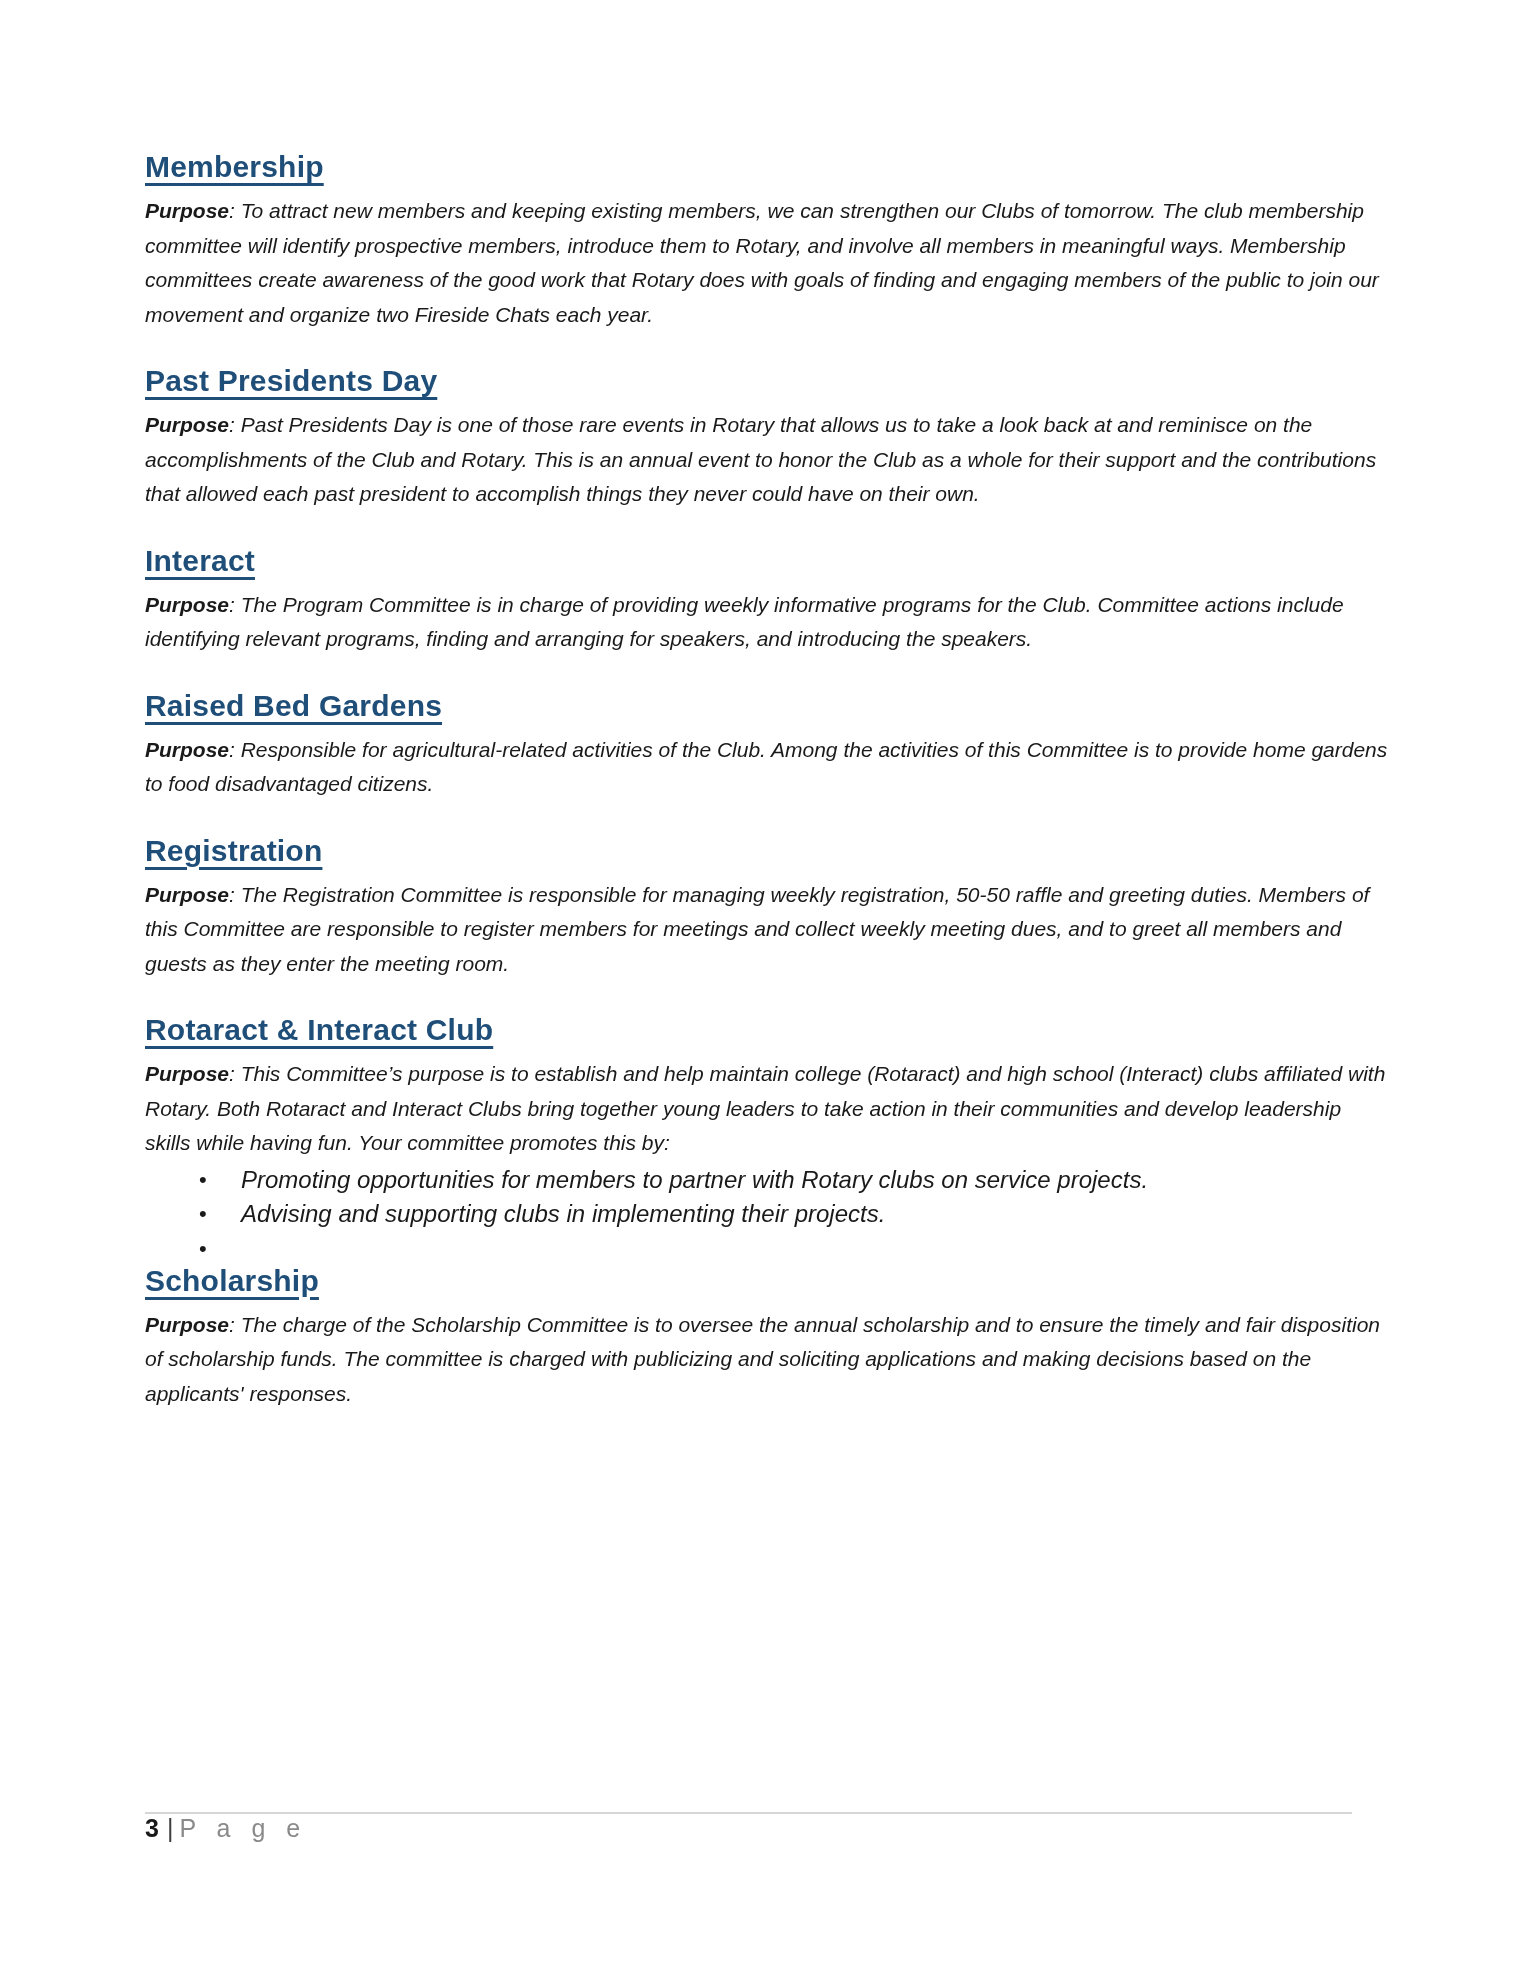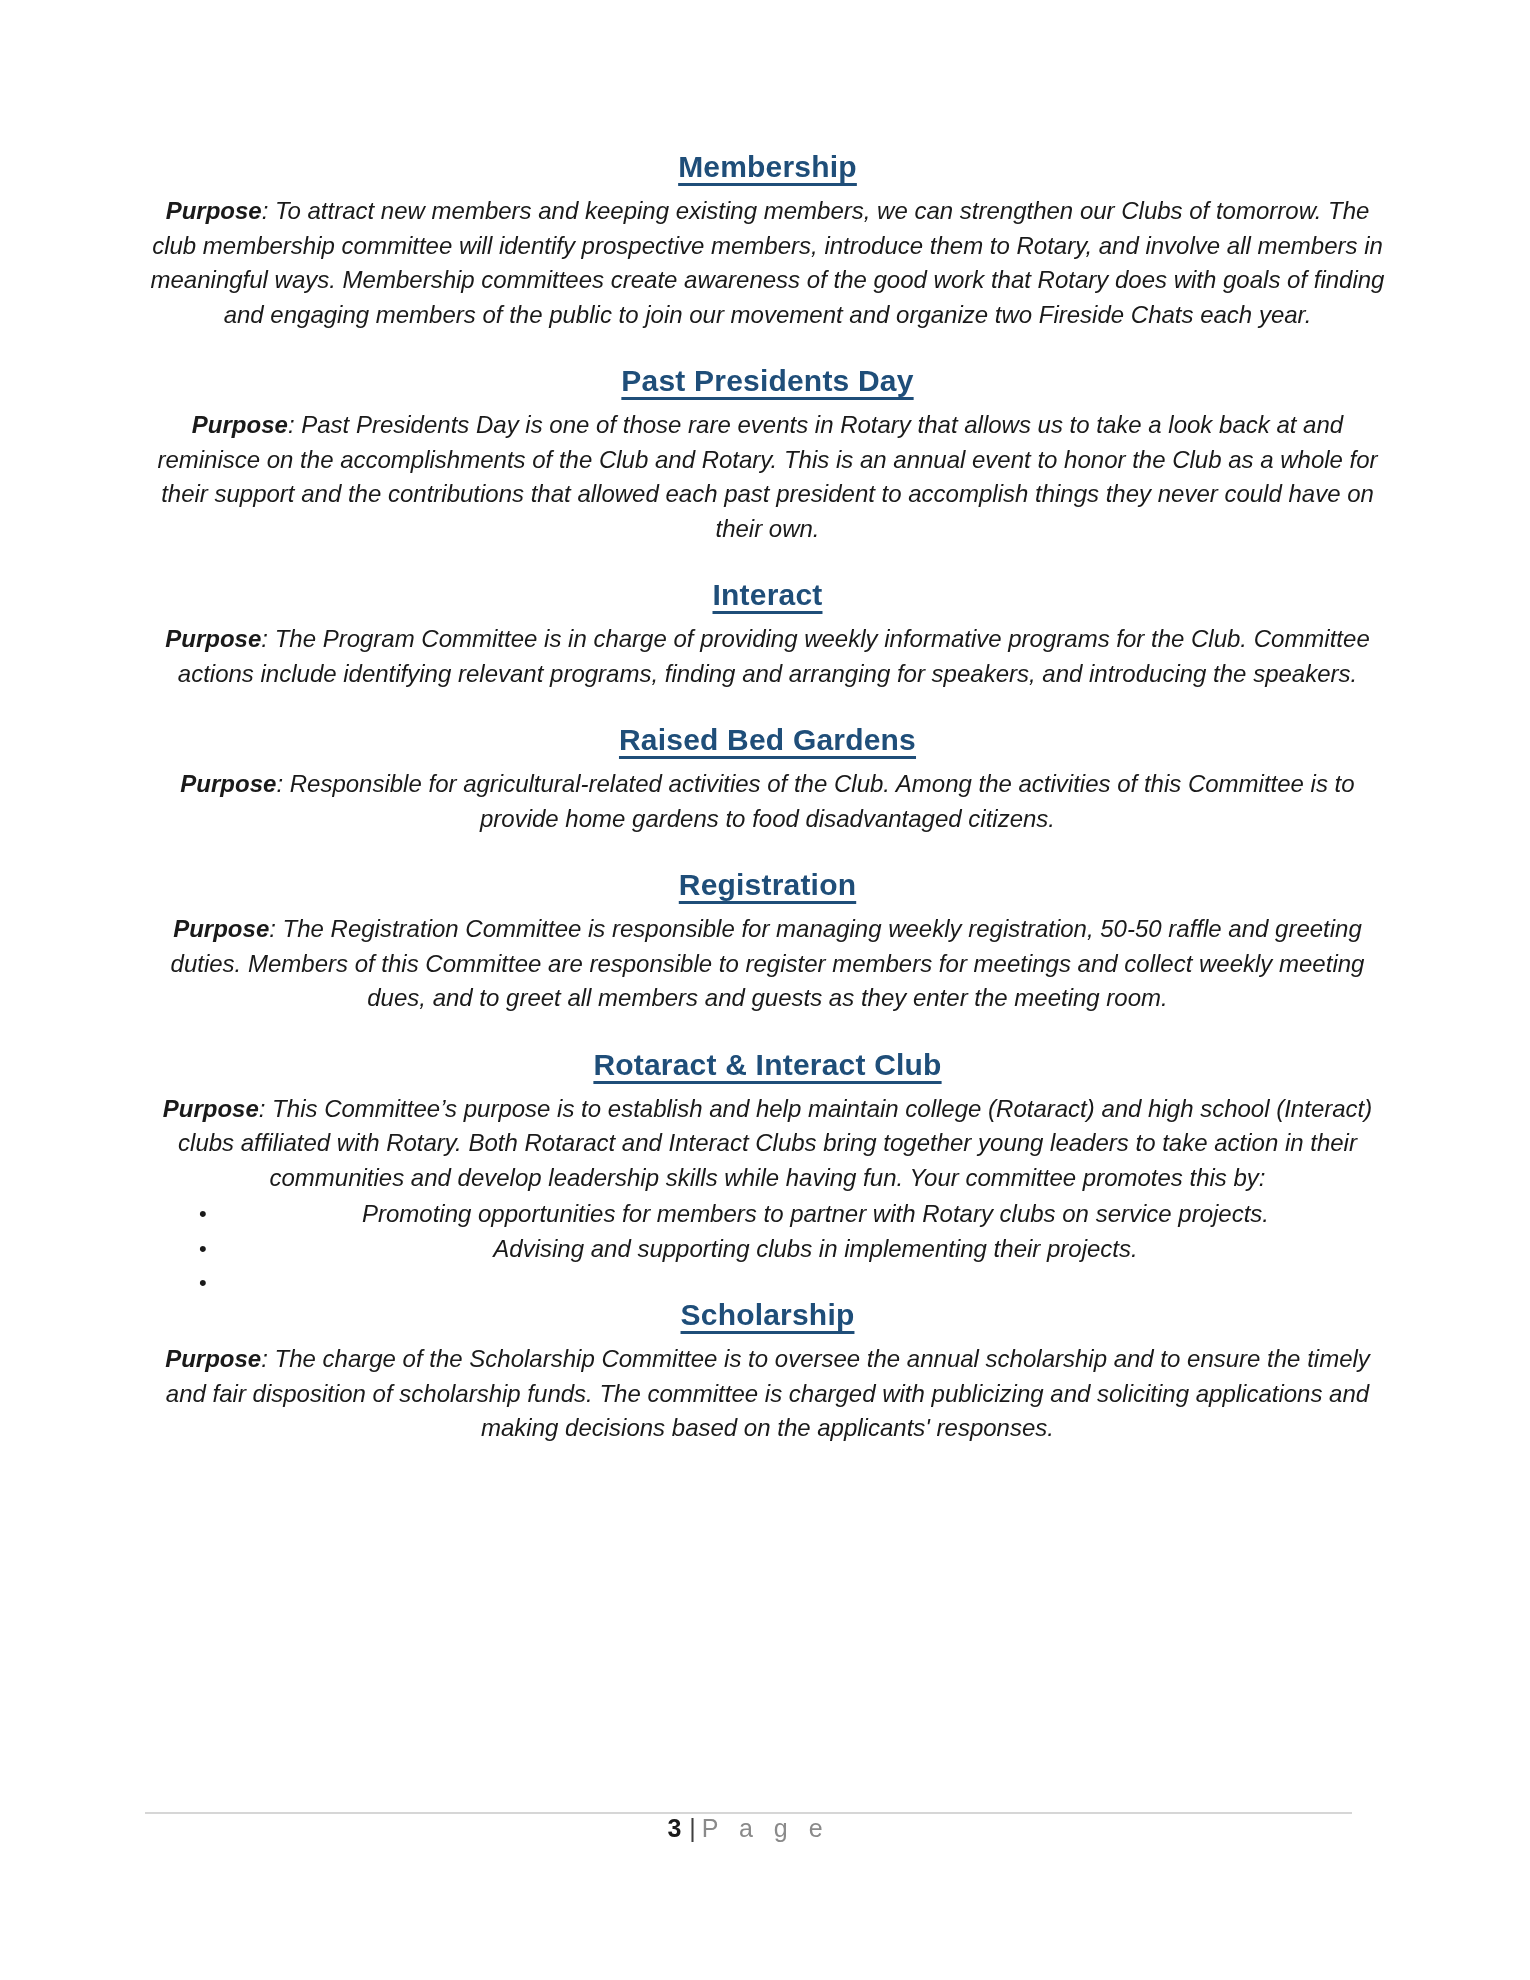--- a/index.html
+++ b/index.html
@@ -7,21 +7,20 @@
     padding: 0;
     background: #ffffff;
   }
   .page {
     position: relative;
     width: 1494px;
     height: 1980px;
     background: #ffffff;
     font-family: "Liberation Sans", sans-serif;
     overflow: hidden;
-    text-align: center;
   }
   .content {
     position: absolute;
     left: 145px;
     top: 150px;
     width: 1245px;
   }
   .section {
     margin-bottom: 32px;
   }
@@ -34,21 +33,21 @@
     letter-spacing: 0.2px;
   }
   .section-heading .heading-text {
     text-decoration: underline;
     text-decoration-thickness: 3px;
     text-underline-offset: 6px;
     text-decoration-color: #1F4E79;
   }
   .purpose-paragraph {
     margin: 0;
-    font-size: 24px;
+    font-size: 21px;
     line-height: 34.5px;
     font-style: italic;
     color: #1a1a1a;
   }
   .purpose-label {
     font-weight: bold;
     font-style: italic;
   }
   .bullet-list {
     margin: 2px 0 0 0;

